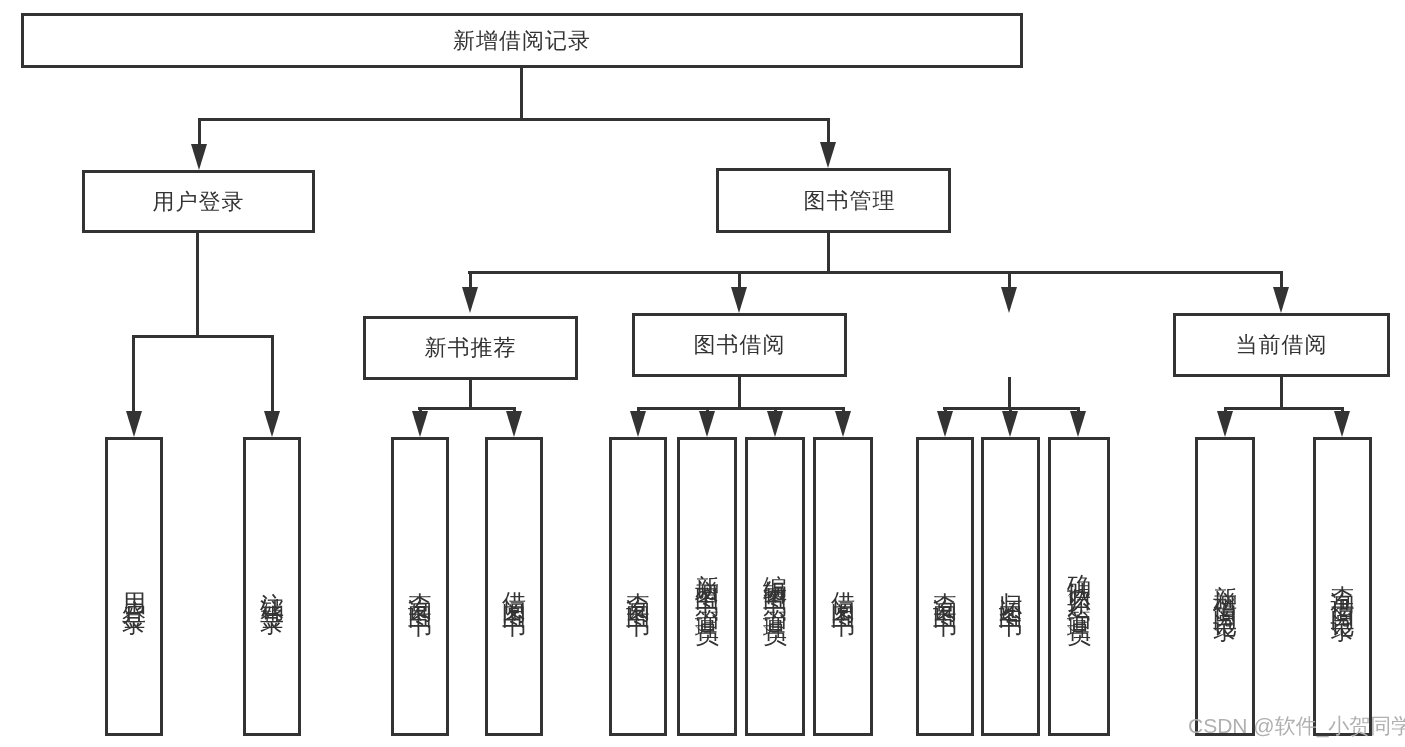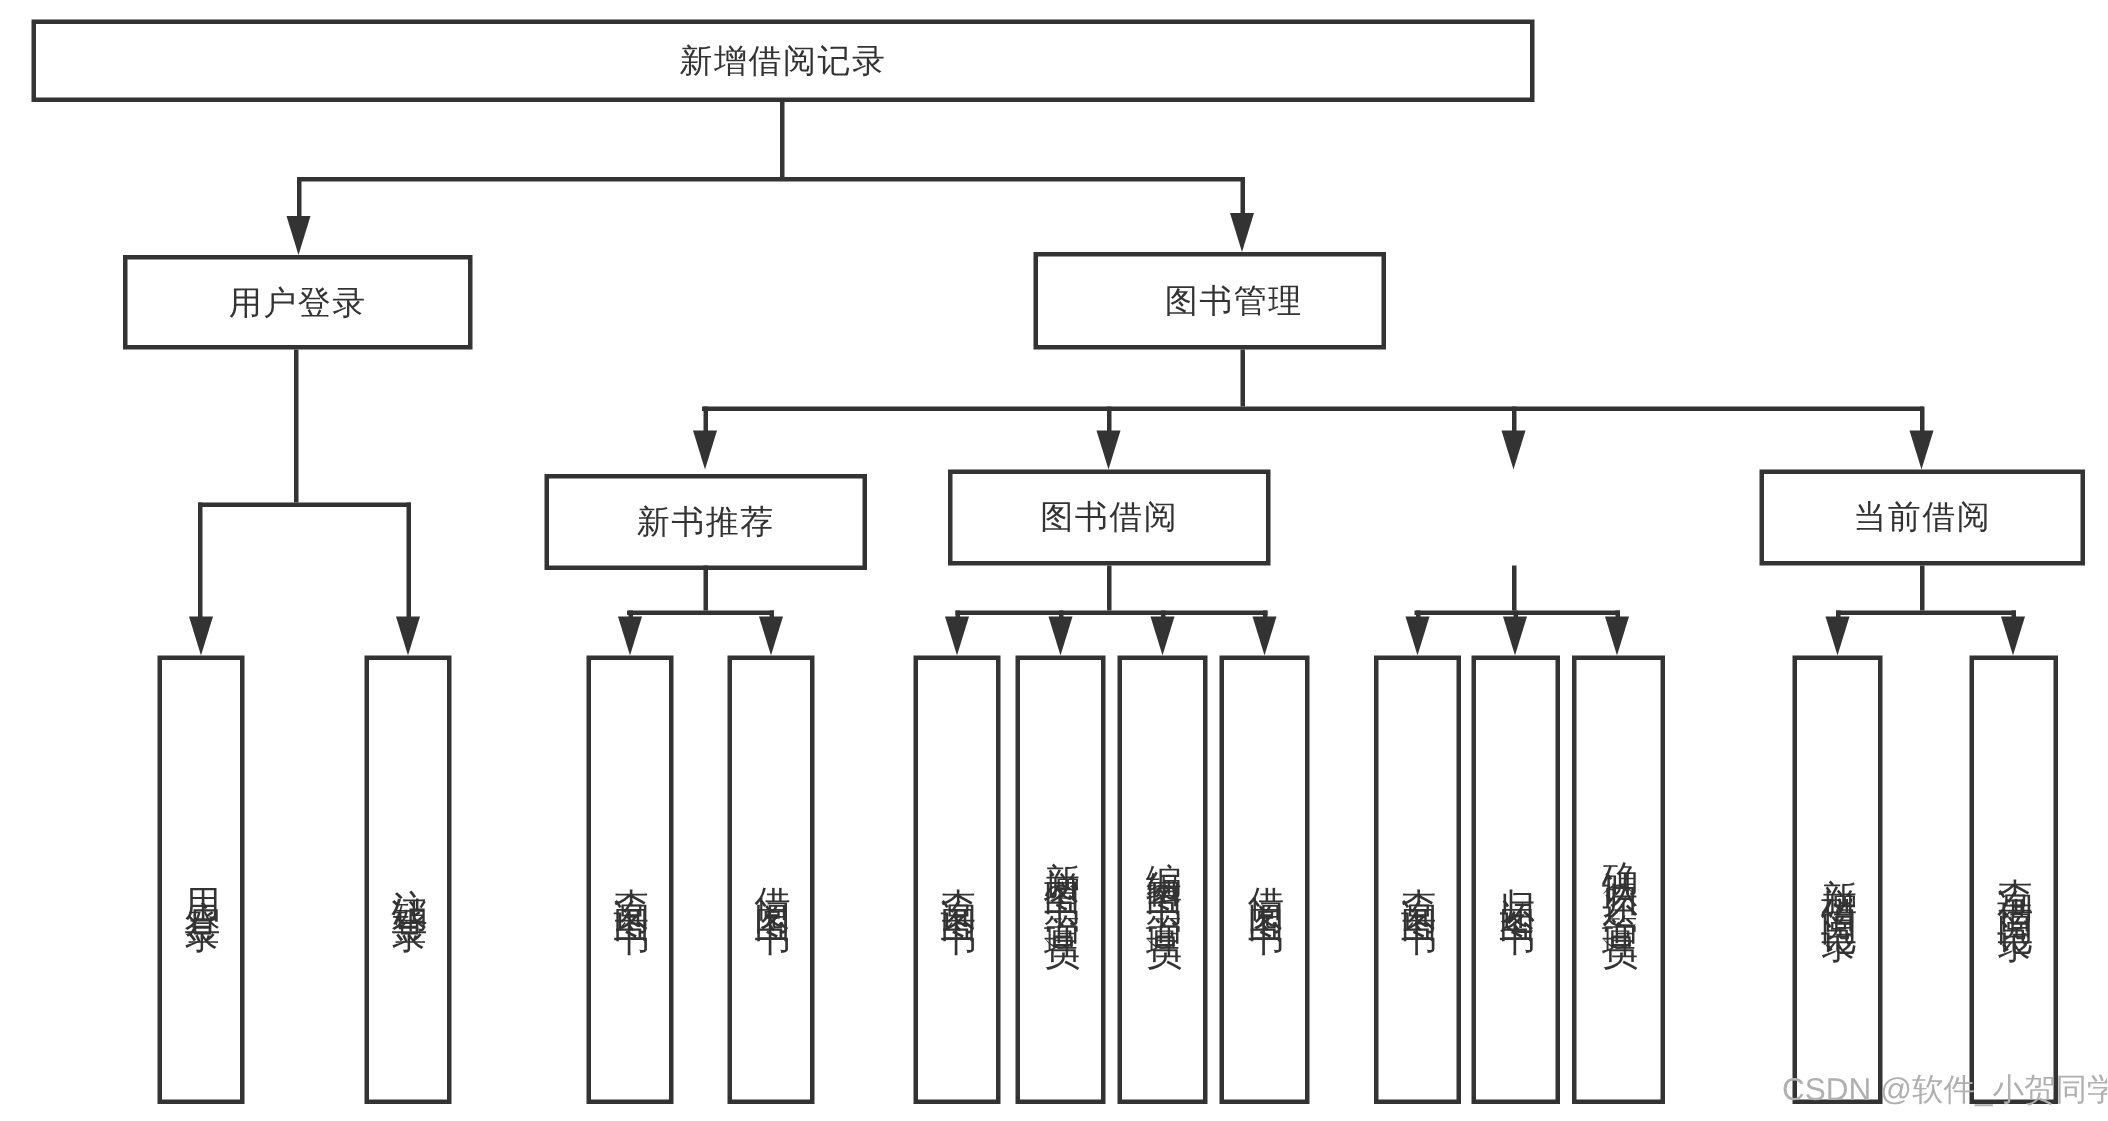--- a/index.html
+++ b/index.html
@@ -54,21 +54,21 @@
 
 <div class="canvas">
 
   <div class="node hlabel" style="left:21px; top:13px; width:1002px; height:55px;">
     <span>新增借阅记录</span>
   </div>
 
   <div class="node hlabel" style="left:82px; top:170px; width:233px; height:63px;">
     <span>用户登录</span>
   </div>
-  <div class="node hlabel" style="left:689px; top:168px; width:235px; height:65px;padding-left:32px;">
+  <div class="node hlabel" style="left:716px; top:168px; width:235px; height:65px;padding-left:32px;">
     <span>图书管理</span>
   </div>
 
   <div class="node hlabel" style="left:363px; top:316px; width:215px; height:64px;">
     <span>新书推荐</span>
   </div>
   <div class="node hlabel" style="left:632px; top:313px; width:215px; height:64px;">
     <span>图书借阅</span>
   </div>
   <div class="node hlabel" style="left:1173px; top:313px; width:217px; height:64px;">

